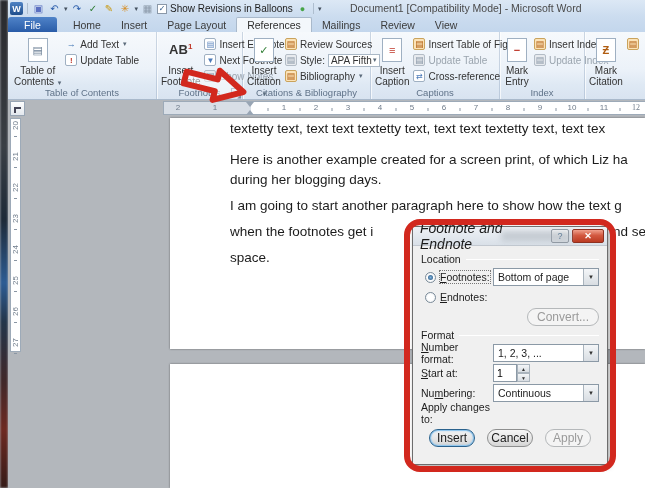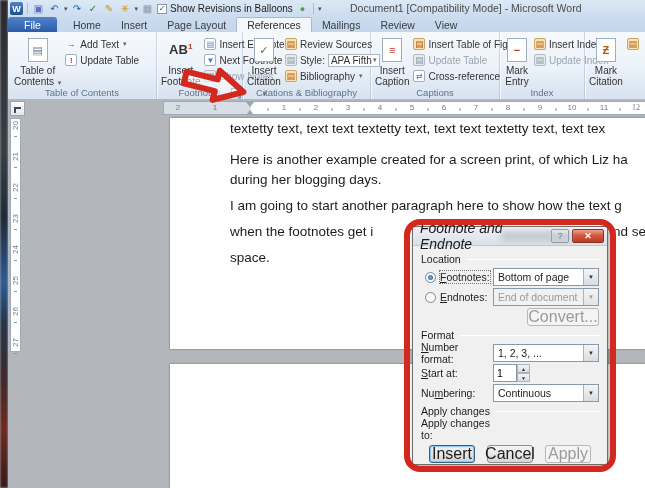--- a/index.html
+++ b/index.html
@@ -103,21 +103,21 @@
   .rlabel { flex:0 0 72px; }
   .rlabel.ind { padding-left:4px; }
   .radio { width:11px; height:11px; border-radius:50%; background:radial-gradient(#fff 40%,#e8ecef); border:1px solid #7a8a98; margin-right:4px; position:relative; flex:0 0 auto; }
   .radio.on:after { content:""; position:absolute; left:2px; top:2px; width:5px; height:5px; border-radius:50%; background:radial-gradient(#7fb2dd,#1f4e79); }
   .focusbox { outline:1px dotted #777; }
   .combo { flex:1; height:18px; background:#fff; border:1px solid #8b99a6; display:flex; align-items:center; }
   .combo .cval { flex:1; padding:0 4px; white-space:nowrap; overflow:hidden; }
   .combo .carrow { width:15px; height:100%; background:linear-gradient(180deg,#f4f6f8,#d8dde2); border-left:1px solid #aab4bd; display:flex; align-items:center; justify-content:center; font-size:6px; color:#333; }
   .combo.disabled { background:#f1f1f1; color:#9a9a9a; }
   .combo.disabled .carrow { color:#9a9a9a; background:linear-gradient(180deg,#f3f3f3,#e4e4e4); }
-  .btn { height:18px; background:linear-gradient(180deg,#f5f5f5,#e9e9e9 45%,#d5d5d5); border:1px solid #8e8f8f; border-radius:3px; font-size:16px; color:#1c1c1c; display:flex; align-items:center; justify-content:center; font-family:"Liberation Sans",sans-serif; }
+  .btn { height:18px; background:linear-gradient(180deg,#f5f5f5,#e9e9e9 45%,#d5d5d5); border:1px solid #8e8f8f; border-radius:9px; font-size:12px; color:#1c1c1c; display:flex; align-items:center; justify-content:center; font-family:"Liberation Sans",sans-serif; }
   .btn.disabled { background:#f4f4f4; border-color:#b5b8ba; color:#9a9a9a; }
   .btn.default { border:1px solid #2a628d; box-shadow:inset 0 0 3px #7ab8e8, inset 0 0 0 1px #9fd0f2; }
   .cm-input { width:26px; height:18px; border:1px solid #8b99a6; background:#fff; font-size:10.5px; padding:0 2px; }
   .spin { display:flex; align-items:center; }
   .spin-val { width:24px; height:18px; border:1px solid #8b99a6; background:#fff; font-size:10.5px; text-align:left; padding:0 3px; }
   .spin-btns { display:flex; flex-direction:column; width:13px; height:18px; }
   .spin-btns div { flex:1; background:linear-gradient(180deg,#f4f6f8,#d8dde2); border:1px solid #aab4bd; font-size:5px; color:#333; display:flex; align-items:center; justify-content:center; }
   .btnrow { display:flex; justify-content:center; gap:12px; margin-top:7px; }
   .btnrow .btn { width:46px; }
 </style>
@@ -391,24 +391,20 @@
             <span class="combo">
               <span class="cval">Bottom of page</span>
               <span class="carrow">▼</span>
             </span>
           </div>
           <div class="row">
             <span class="rlabel ind" style="display:flex;align-items:center;">
               <span class="radio"></span>
               <span><u>E</u>ndnotes:</span>
             </span>
-            <span class="combo disabled">
-              <span class="cval">End of document</span>
-              <span class="carrow">▼</span>
-            </span>
           </div>
           <div class="row" style="justify-content:flex-end;">
             <span class="btn disabled" style="width:72px;">Convert...</span>
           </div>
 
           <div class="grp-head">
             <span>Format</span>
               <span class="line"></span>
           </div>
           <div class="row">
@@ -429,24 +425,20 @@
             </span>
           </div>
           <div class="row">
             <span class="rlabel">Nu<u>m</u>bering:</span>
             <span class="combo">
               <span class="cval">Continuous</span>
               <span class="carrow">▼</span>
             </span>
           </div>
 
-          <div class="grp-head">
-            <span>Apply changes</span>
-              <span class="line"></span>
-          </div>
           <div class="row">
             <span class="rlabel" style="flex-basis:82px;">Apply changes to:</span>
           </div>
 
           <div class="btnrow">
             <span class="btn default">Insert</span>
             <span class="btn">Cancel</span>
             <span class="btn disabled">Apply</span>
           </div>
         </div>

